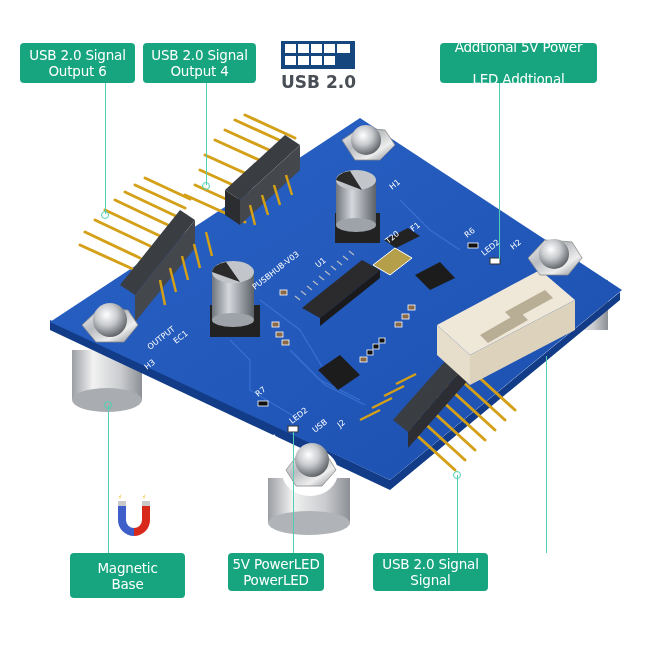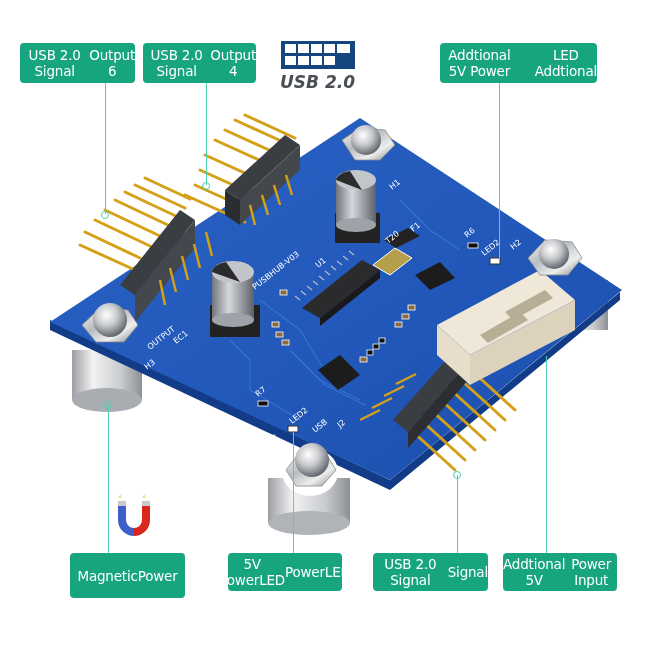--- a/index.html
+++ b/index.html
@@ -1,26 +1,26 @@
 <!DOCTYPE html>
 <html><head>
   <meta charset="utf-8">
   <style>
     html, body { margin:0; padding:0; background:#ffffff; }
     body { width:650px; height:650px; position:relative; overflow:hidden; font-family:"DejaVu Sans", sans-serif; }
     .label {
       position:absolute; background:var(--accent,#16a57f); color:#ffffff;
       border-radius:4px; text-align:center; font-size:13.5px; line-height:16px;
-      display:flex; justify-content:center; align-items:center;
+      display:flex; flex-direction:column; justify-content:center; align-items:center;
       font-family:"DejaVu Sans", sans-serif; letter-spacing:-0.2px;
     }
     .leader { position:absolute; width:1px; background:#4fd0b5; }
     .dot { position:absolute; width:6px; height:6px; border:1px solid #4fd0b5; border-radius:50%; background:transparent; }
     .usb-logo { position:absolute; left:280px; top:40px; width:76px; height:56px; }
-    .usb-text { position:absolute; left:0; top:32px; width:76px; text-align:left; font-size:17px; font-weight:bold; color:#4a4f55; font-family:"DejaVu Sans", sans-serif;font-style:italic; }
+    .usb-text { position:absolute; left:0; top:32px; width:76px; text-align:right; font-size:17px; font-weight:bold; color:#4a4f55; font-family:"DejaVu Sans", sans-serif; }
     svg { display:block; }
     .stage { position:absolute; left:0; top:0; width:650px; height:650px; }
   </style>
 </head>
 <body style="--accent: #16a57f;">
 
 <div class="stage">
 
   <svg width="650" height="650" viewBox="0 0 650 650" style="position:absolute;left:0;top:0;">
     <defs>
@@ -295,27 +295,23 @@
     <span>USB 2.0 Signal</span>
     <span>Output 4</span>
   </div>
   <div class="label" style="left:440px;top:43px;width:157px;height:40px;gap:16px;">
     <span>Addtional 5V Power</span>
     <span>LED Addtional</span>
   </div>
 
   <div class="label" style="left:70px;top:553px;width:115px;height:45px;">
     <span>Magnetic</span>
-    <span>Power</span>
-  </div>
-  <div class="label" style="left:228px;top:553px;width:114px;height:38px;">
+    <span>Base</span>
+  </div>
+  <div class="label" style="left:228px;top:553px;width:96px;height:38px;">
     <span>5V PowerLED</span>
     <span>PowerLED</span>
   </div>
   <div class="label" style="left:373px;top:553px;width:115px;height:38px;">
     <span>USB 2.0 Signal</span>
     <span>Signal</span>
   </div>
-  <div class="label" style="left:503px;top:553px;width:114px;height:38px;">
-    <span>Addtional 5V</span>
-    <span>Power Input</span>
-  </div>
 </div>
 
 </body></html>

